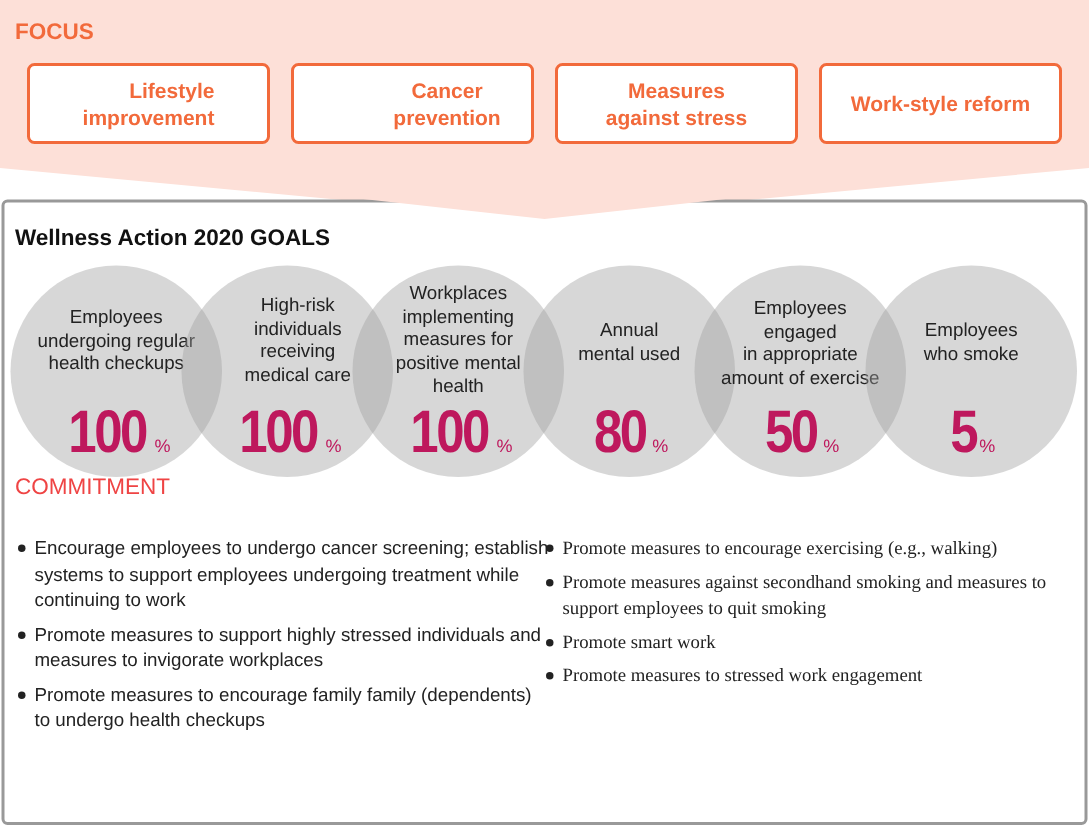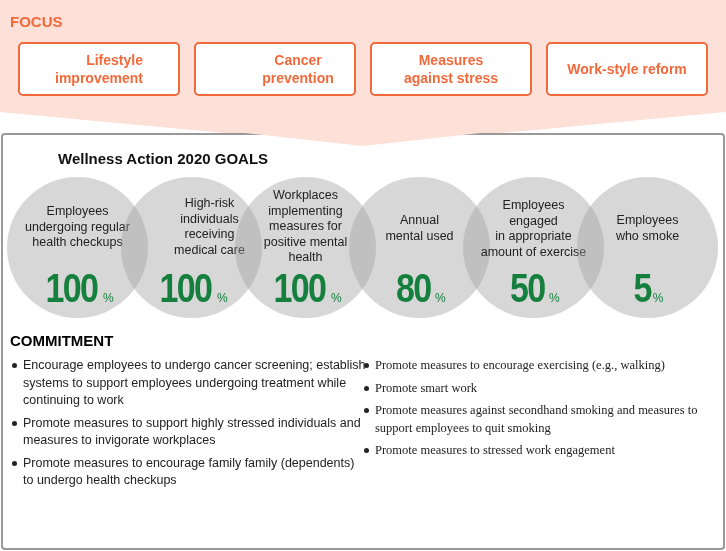--- a/index.html
+++ b/index.html
@@ -31,42 +31,42 @@
     }
     .chevron-tip {
       position: absolute; left: 0; top: 0; width: 726px; height: 150px;
       background: #fde0d8;
       clip-path: polygon(200px 128px, 526px 128px, 363px 146px);
       z-index: 3;
     }
 
     .goals-title {
       position: absolute; left: 10px; top: 150px;
-      font-size: 15px; font-weight: bold; color: #111; z-index: 4; margin-left: 48px;
+      font-size: 15px; font-weight: bold; color: #111; z-index: 4;
     }
 
     .circles { position: absolute; left: 0; top: 0; z-index: 4; }
     .circle {
       position: absolute; width: 141px; height: 141px; border-radius: 50%;
       background: rgba(160,160,160,0.42);
     }
     .circle-text {
       position: absolute; width: 141px; text-align: center;
       font-size: 12.5px; line-height: 15.5px; color: #222; white-space: pre-line;
     }
     .circle-value {
       position: absolute; width: 141px; text-align: center;
-      font-family: "Liberation Sans", sans-serif; font-weight: bold; color: #15803d;
+      font-family: "Liberation Sans", sans-serif; font-weight: bold; color: #be185d;
     }
     .circle-value .num { font-size: 40px; letter-spacing: -2px; transform: scaleX(0.85); display: inline-block; }
     .circle-value .pct { font-size: 12px; font-weight: normal; margin-left: 1px; }
 
     .commit-title {
-      position: absolute; left: 10px; top: 332px;
-      font-size: 15px; font-weight: bold; color: #000000; z-index: 4;
+      position: absolute; left: 10px; top: 316px;
+      font-size: 15px; font-weight: normal; color: #ef4444; z-index: 4;
     }
     .commit-list { position: absolute; z-index: 4; list-style: none; }
     .commit-list li {
       position: relative; padding-left: 13px; font-size: 12.5px; line-height: 17.5px;
       color: #222; margin-bottom: 5px;
     }
     .commit-list li::before {
       content: ""; position: absolute; left: 2px; top: 6px;
       width: 5px; height: 5px; border-radius: 50%; background: #222;
     }
@@ -95,21 +95,21 @@
 
   <div class="circle" style="left:7px;top:177px;"></div>
   <div class="circle-text" style="left:7px;top:204px;">Employees
 undergoing regular
 health checkups</div>
   <div class="circle-value" style="left:7px;top:266px;">
     <span class="num">100</span><span class="pct">%</span>
   </div>
 
   <div class="circle" style="left:121px;top:177px;"></div>
-  <div class="circle-text" style="left:139px;top:196px;text-align:center;">High-risk
+  <div class="circle-text" style="left:128px;top:196px;text-align:center;">High-risk
 individuals
 receiving
 medical care</div>
   <div class="circle-value" style="left:121px;top:266px;">
     <span class="num">100</span><span class="pct">%</span>
   </div>
 
   <div class="circle" style="left:235px;top:177px;"></div>
   <div class="circle-text" style="left:235px;top:188px;">Workplaces
 implementing
@@ -147,16 +147,16 @@
 <div class="commit-title">COMMITMENT</div>
 
 <ul class="commit-list" style="left:10px;top:357px;width:356px;">
   <li>Encourage employees to undergo cancer screening; establish systems to support employees undergoing treatment while continuing to work</li>
   <li>Promote measures to support highly stressed individuals and measures to invigorate workplaces</li>
   <li>Promote measures to encourage family family (dependents) to undergo health checkups</li>
 </ul>
 
 <ul class="commit-list" style="left:362px;top:357px;width:360px;font-family:Liberation Serif, serif;">
   <li>Promote measures to encourage exercising (e.g., walking)</li>
+  <li>Promote measures against secondhand smoking and measures to support employees to quit smoking</li>
   <li>Promote smart work</li>
-  <li>Promote measures against secondhand smoking and measures to support employees to quit smoking</li>
   <li>Promote measures to stressed work engagement</li>
 </ul>
 
 </body></html>

